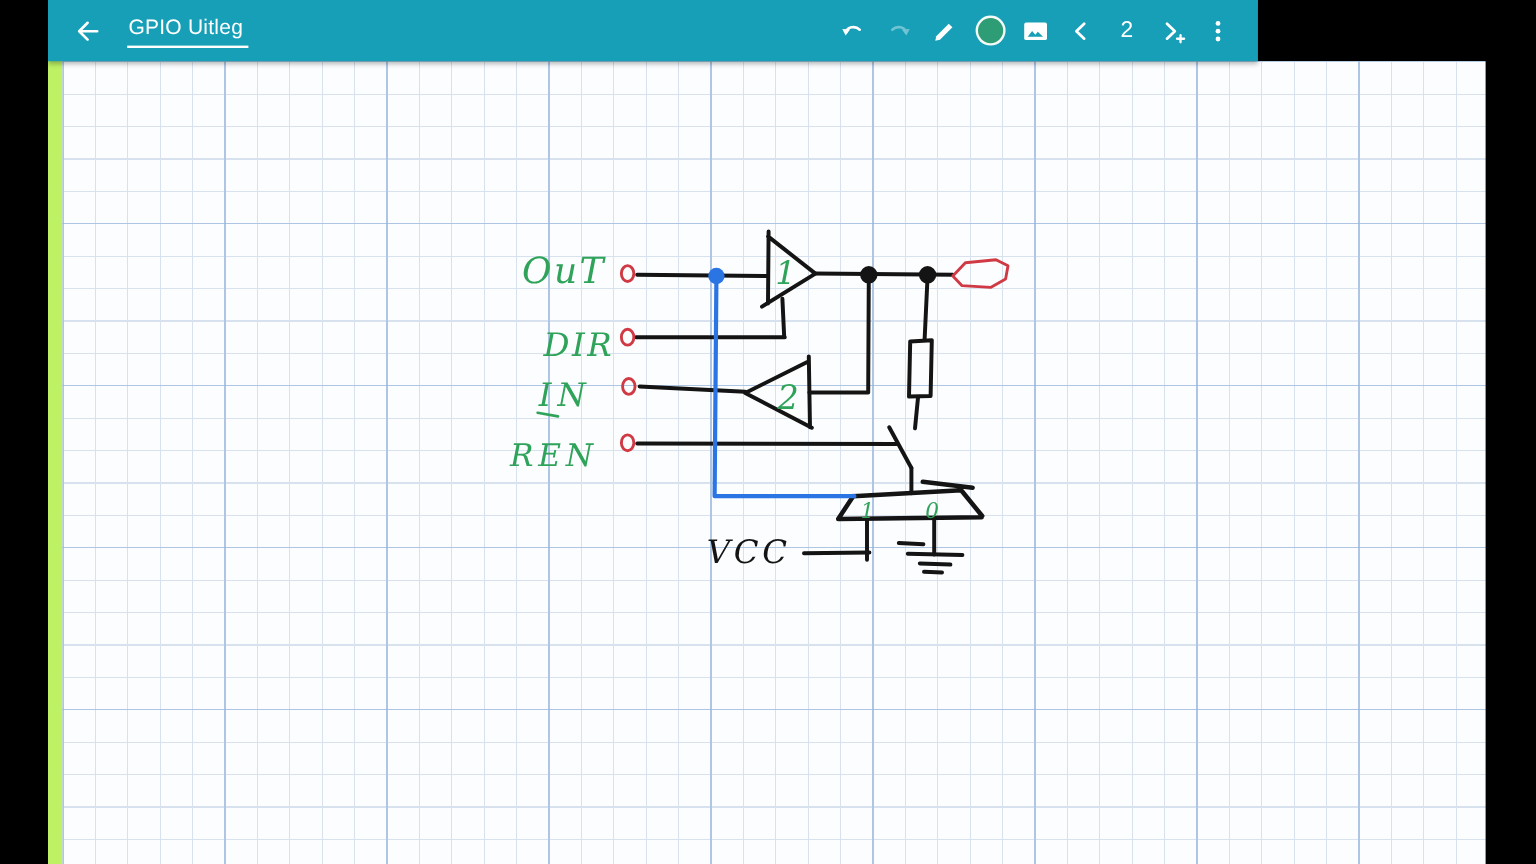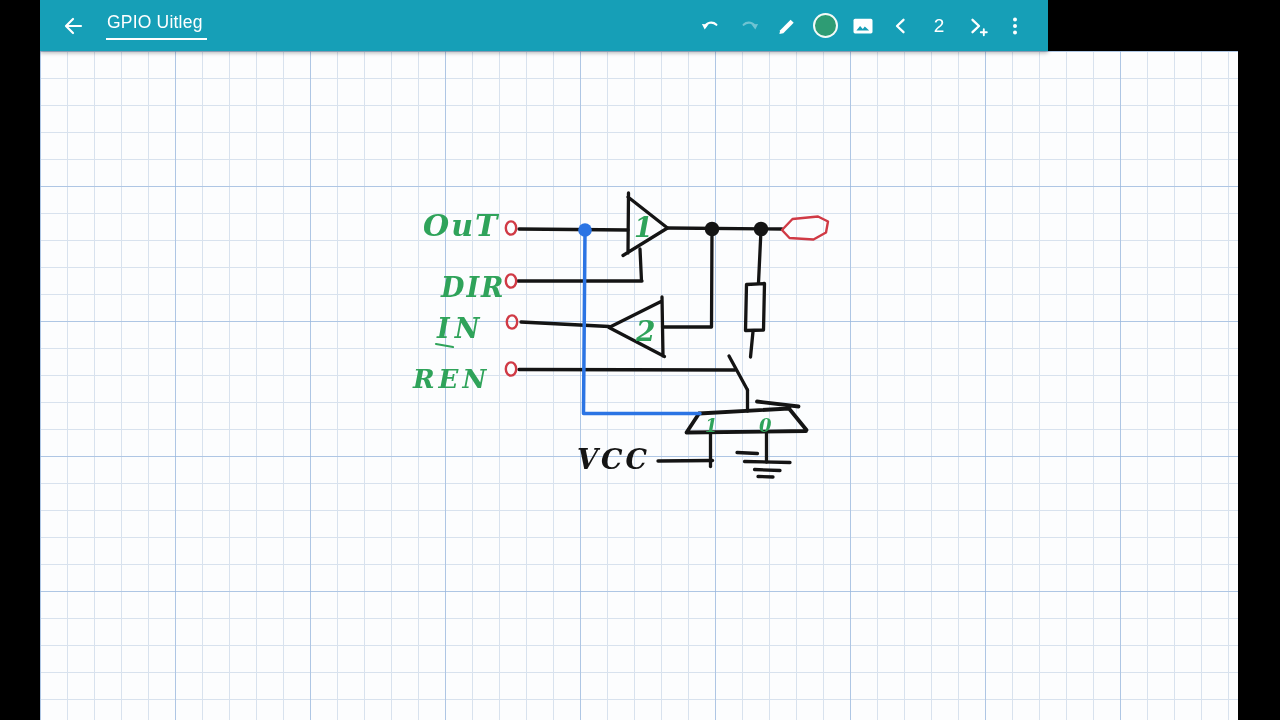--- a/index.html
+++ b/index.html
@@ -28,28 +28,27 @@
   .title{color:#fff;font-size:17.5px;letter-spacing:.2px;}
   .spacer{flex:1 1 auto;}
   .pagenum{color:#fff;font-size:19px;width:38px;text-align:center;}
   .disabled{opacity:.38;}
   .colorcircle{
     width:25px;height:25px;border-radius:50%;
     background:#2e9c74;border:2px solid rgba(255,255,255,.95);box-sizing:border-box;
   }
   
   .canvas{
-    position:absolute;left:0;top:51px;width:1198px;height:669px;
+    position:absolute;left:12px;top:51px;width:1198px;height:669px;
     background-color:#fcfdfe;
     background-image:
       repeating-linear-gradient(to right, rgba(140,175,220,.55) 0 1px, transparent 1px 135px),
       repeating-linear-gradient(to bottom, rgba(140,175,220,.55) 0 1px, transparent 1px 135px),
       repeating-linear-gradient(to right, #d8e2ee 0 1px, transparent 1px 27px),
       repeating-linear-gradient(to bottom, #d8e2ee 0 1px, transparent 1px 27px);
-    font-weight: bold;
   }
   .drawing{position:absolute;left:0;top:0;}
   .hw{font-family:"DejaVu Serif", serif;font-style:italic;}
 </style>
 </head>
 <body>
 
 <div class="letterbox left"></div>
 <div class="letterbox right"></div>
 

